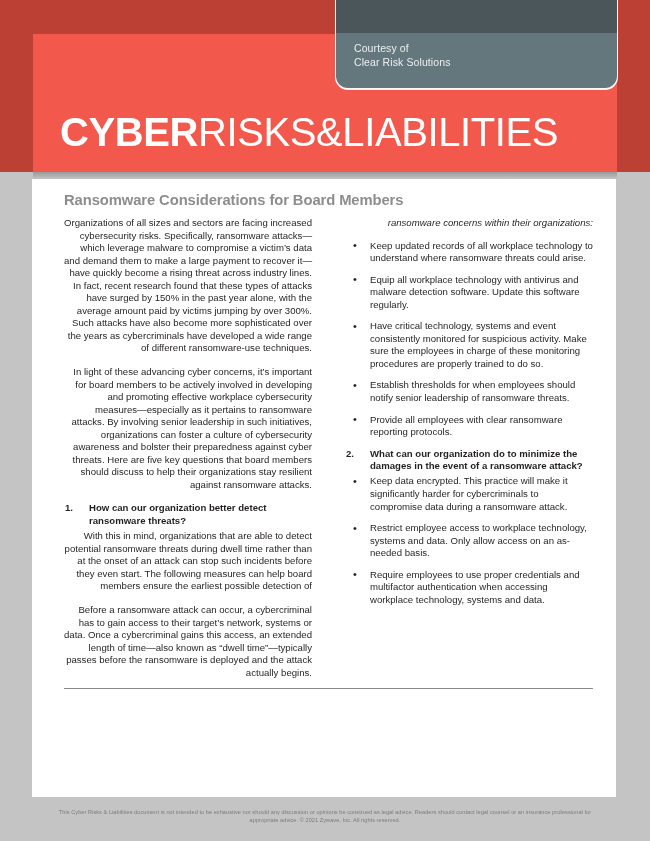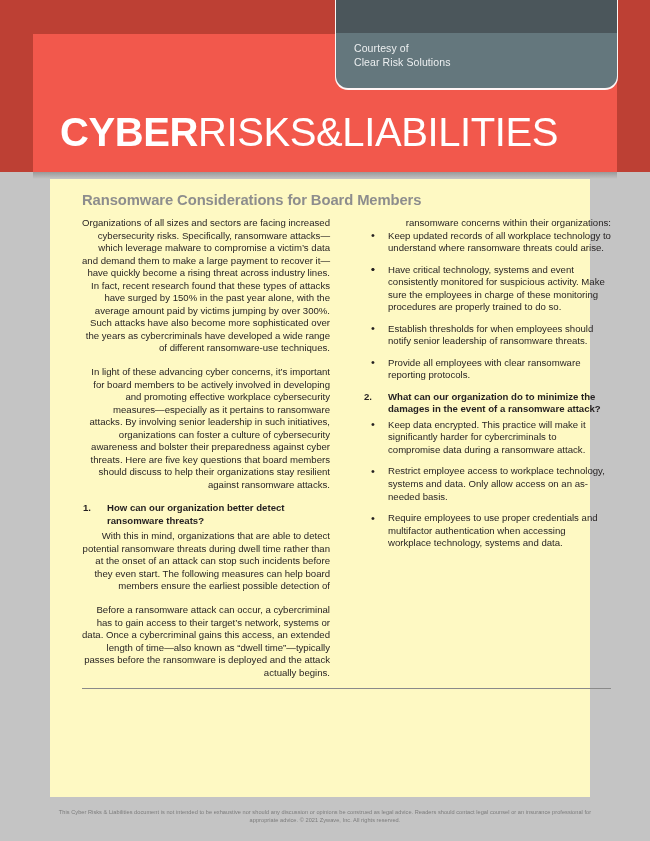--- a/index.html
+++ b/index.html
@@ -88,25 +88,25 @@
     top: 42px;
     color: #eceff0;
     font-size: 10.5px;
     line-height: 13.5px;
     letter-spacing: 0.1px;
   }
 
   
   .sheet {
     position: absolute;
-    left: 50px;
+    left: 32px;
     top: 179px;
-    width: 540px;
+    width: 584px;
     height: 618px;
-    background: #fef9c3;
+    background: #ffffff;
   }
 
   .content {
     position: absolute;
     left: 0px;
     top: 0px;
     width: 584px;
   }
 
   .doc-title {
@@ -135,21 +135,21 @@
     font-size: 9.6px;
     line-height: 12.55px;
   }
   .col-left  { left: 0px; }
   .col-right { left: 281px; }
 
   .para {
     margin: 0 0 11px 0;
     text-align: right;
   }
-  .para.tight { margin-bottom: 0; }
+  .para.tight { margin-bottom: 10px; font-style: italic; }
 
   
   .qhead {
     position: relative;
     margin: 0 0 3px 0;
     padding-left: 25px;
     font-weight: 700;
     font-size: 9.6px;
     line-height: 12.4px;
     color: #231f20;
@@ -242,21 +242,21 @@
 
           <p class="para">With this in mind, organizations that are able to detect potential ransomware threats during dwell time rather than at the onset of an attack can stop such incidents before they even start. The following measures can help board members ensure the earliest possible detection of</p>
           <p class="para">Before a ransomware attack can occur, a cybercriminal has to gain access to their target’s network, systems or data. Once a cybercriminal gains this access, an extended length of time—also known as “dwell time”—typically passes before the ransomware is deployed and the attack actually begins.</p>
         </div>
 
         <div class="col col-right">
           <p class="para tight">ransomware concerns within their organizations:</p>
 
           <ul class="bullets">
             <li><span class="dot">•</span><span>Keep updated records of all workplace technology to understand where ransomware threats could arise.</span></li>
-            <li><span class="dot">•</span></li>
+            <li><span class="dot">•</span><span>Equip all workplace technology with antivirus and malware detection software. Update this software regularly.</span></li>
             <li><span class="dot">•</span><span>Have critical technology, systems and event consistently monitored for suspicious activity. Make sure the employees in charge of these monitoring procedures are properly trained to do so.</span></li>
             <li><span class="dot">•</span><span>Establish thresholds for when employees should notify senior leadership of ransomware threats.</span></li>
             <li><span class="dot">•</span><span>Provide all employees with clear ransomware reporting protocols.</span></li>
           </ul>
 
           <div class="qhead">
             <span class="qnum">2.</span><span>What can our organization do to minimize the damages in the event of a ransomware attack?</span>
           </div>
 
 

